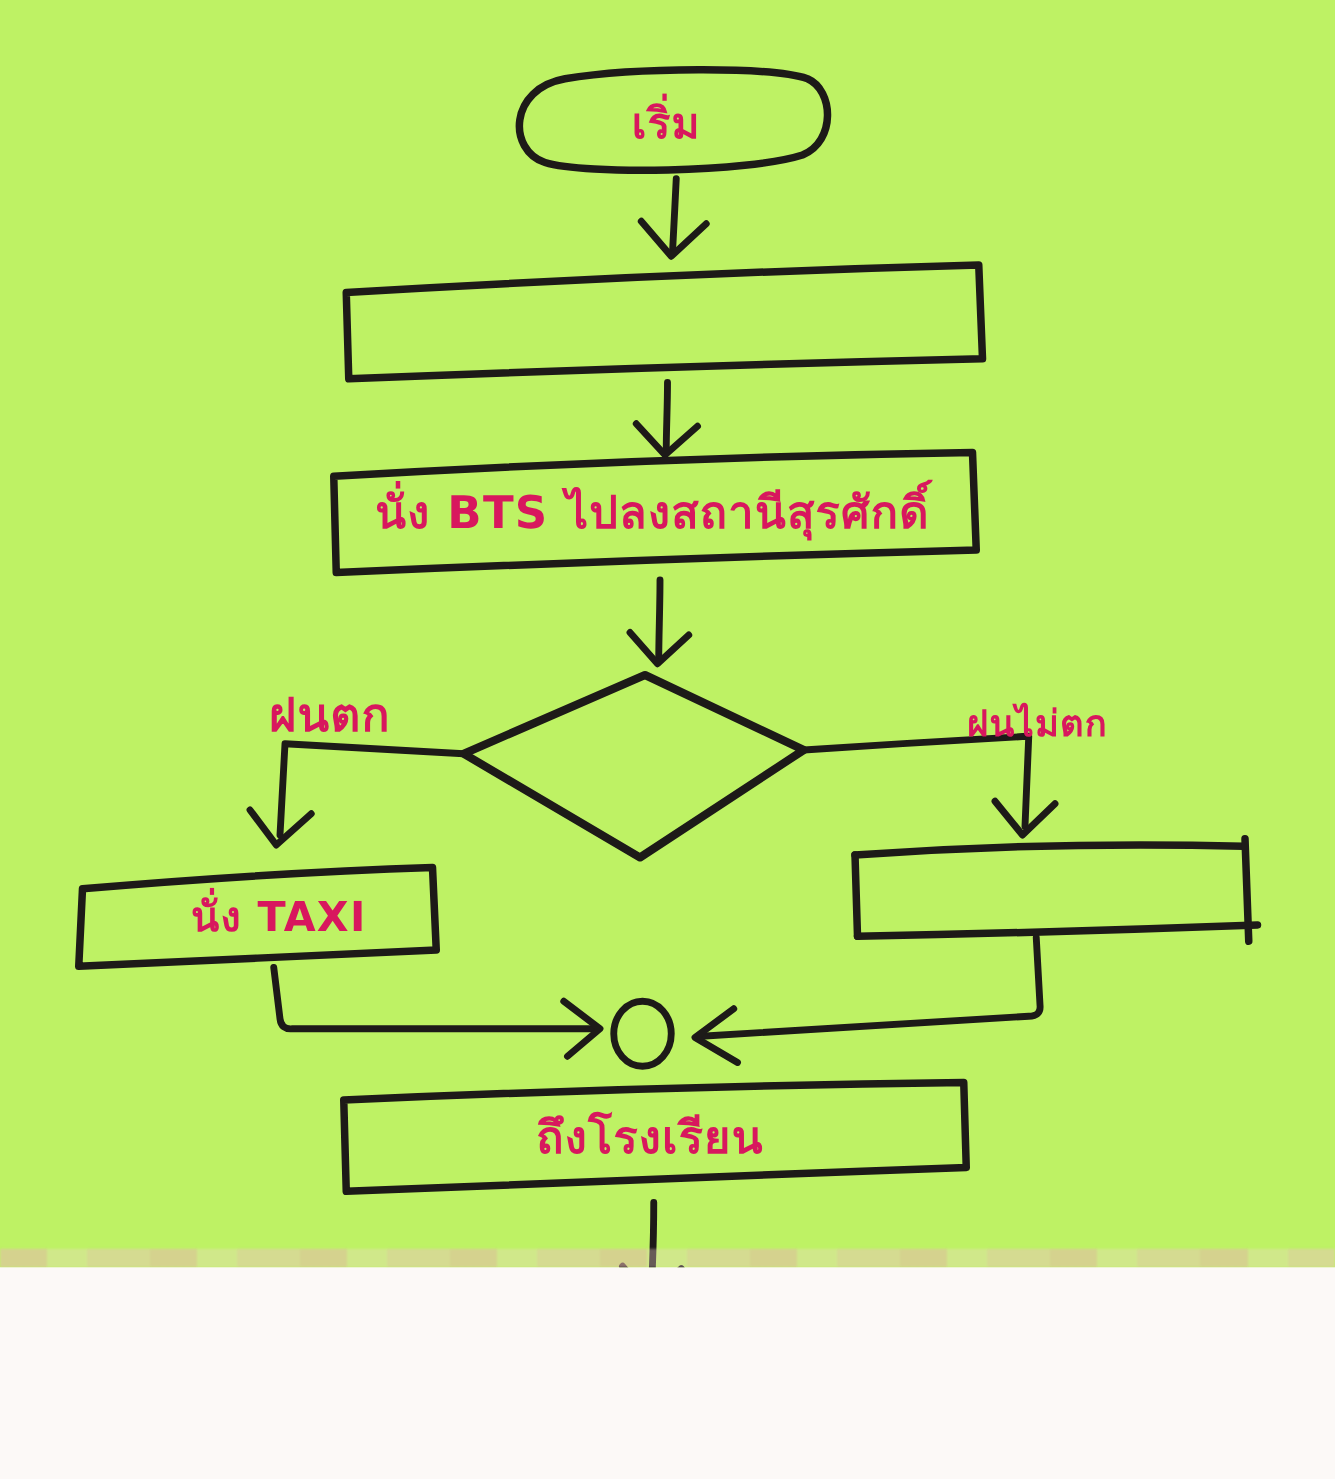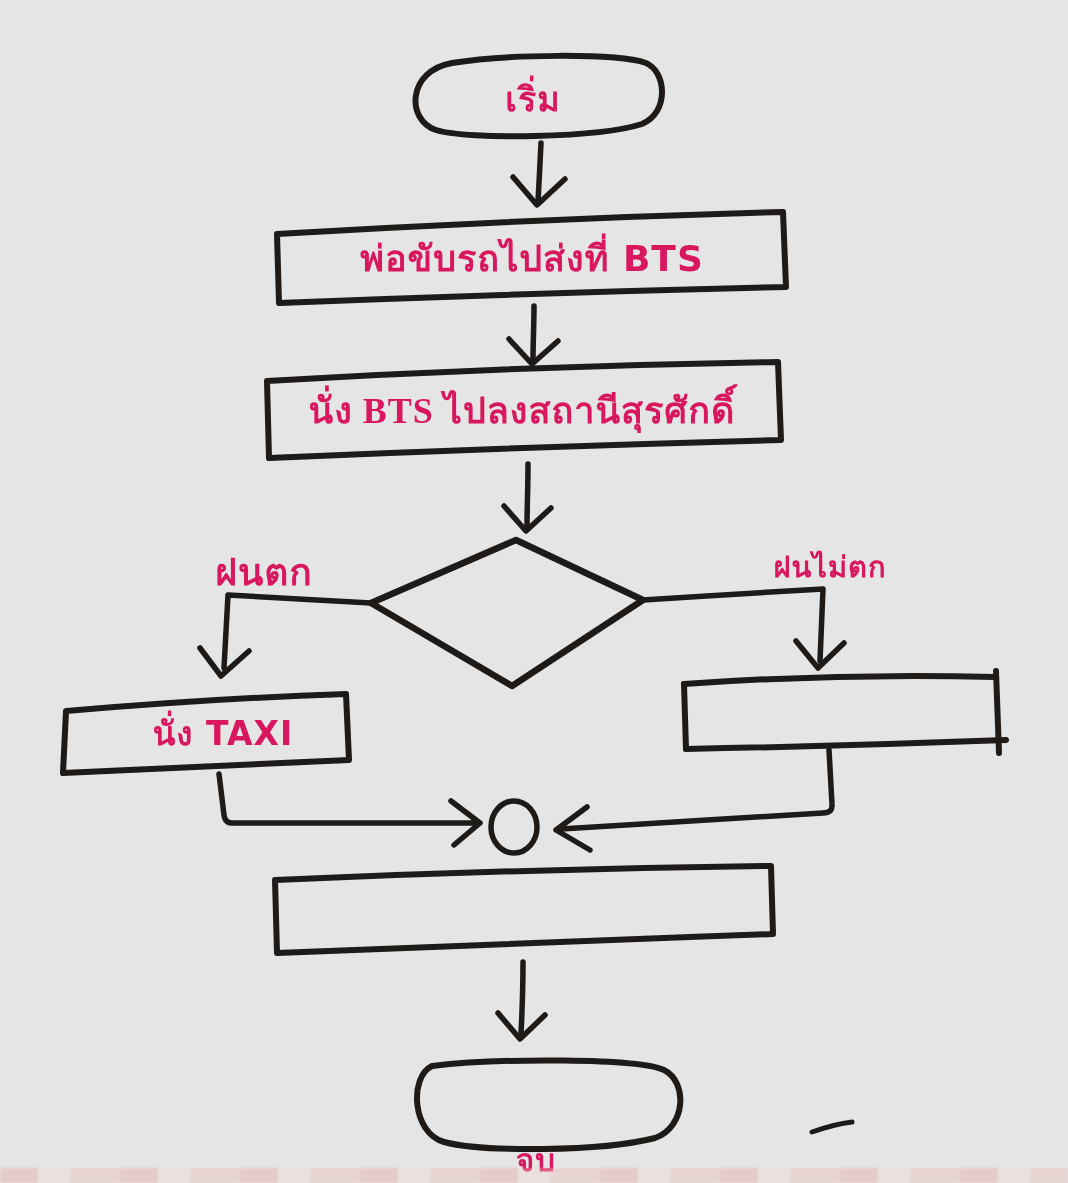--- a/index.html
+++ b/index.html
@@ -1,39 +1,39 @@
 <!DOCTYPE html>
 <html><head>
 <meta charset="utf-8">
 <style>
   html,body{margin:0;padding:0;background:#fcf9f7;}
   #canvas{
     position:relative;
-    width:1068px;height:1183px;
-    background:#e5e5e5;
+    width:1068px;height:1014px;
+    background:#bef264;
     overflow:hidden;
     font-family:"DejaVu Sans", sans-serif;
   }
   #ink{position:absolute;left:0;top:0;}
   .lbl{
     position:absolute;
     transform:translate(-50%,-50%);
     color:#d8175e;
     font-weight:bold;
     white-space:nowrap;
     letter-spacing:1px;
     text-align:center;
     line-height:1;
   }
   .lbl-start{left:533px;top:99px;font-size:34px;}
   .lbl-step1{left:532px;top:259px;font-size:36px;}
-  .lbl-step2{left:522px;top:411px;font-size:36px;font-family:Liberation Serif, serif;}
+  .lbl-step2{left:522px;top:411px;font-size:36px;}
   .lbl-decision{left:512px;top:604px;font-size:27px;letter-spacing:-1px;}
   .lbl-rain{left:264px;top:572px;font-size:37px;}
-  .lbl-norain{left:830px;top:567px;font-size:29px;}
+  .lbl-norain{left:830px;top:579px;font-size:29px;}
   .lbl-taxi{left:212px;top:733px;font-size:33px;margin-left:11px;}
   .lbl-moto{left:822px;top:714px;font-size:33px;}
   .lbl-arrive{left:520px;top:911px;font-size:36px;}
   .lbl-end{left:536px;top:1160px;font-size:31px;}
   .scan-strip{
     position:absolute;left:0;bottom:0;width:100%;height:15px;
     background:
       repeating-linear-gradient(90deg,
         rgba(231,185,178,.55) 0 38px,
         rgba(243,216,210,.35) 38px 70px,
@@ -107,21 +107,21 @@
     <g stroke-width="5.5">
       <path d="M523,962 C523,986 522,1014 521,1034"></path>
       <path d="M498,1013 L520,1039 L545,1015"></path>
     </g>
 
     <path stroke-width="6" d="M432,1066 C500,1058 638,1058 664,1070 C688,1082 686,1127 655,1138 C600,1152 482,1152 444,1142 C412,1133 409,1077 432,1066 Z"></path>
     <path stroke-width="5" d="M812,1132 Q835,1124 852,1122"></path>
   </svg>
 
   <div class="lbl lbl-start">เริ่ม</div>
-  <div class="lbl lbl-step1">พ่อขับรถไปส่งที่ BTS</div>
   <div class="lbl lbl-step2">นั่ง BTS ไปลงสถานีสุรศักดิ์</div>
   <div class="lbl lbl-rain">ฝนตก</div>
   <div class="lbl lbl-norain">ฝนไม่ตก</div>
   <div class="lbl lbl-taxi">นั่ง TAXI</div>
+  <div class="lbl lbl-arrive">ถึงโรงเรียน</div>
   <div class="lbl lbl-end">จบ</div>
 
   <div class="scan-strip"></div>
 </div>
 
 </body></html>

